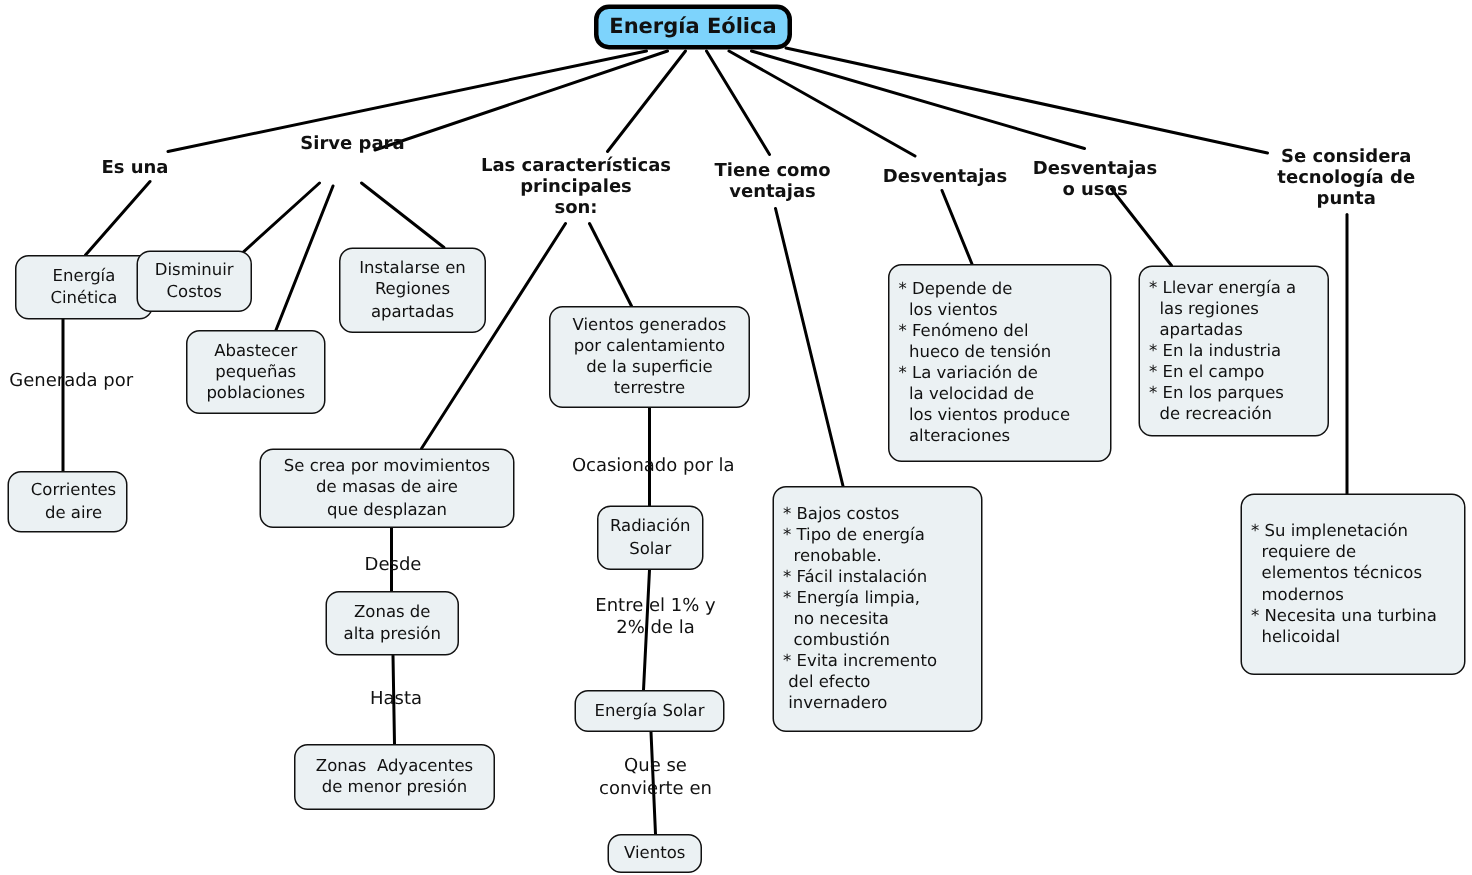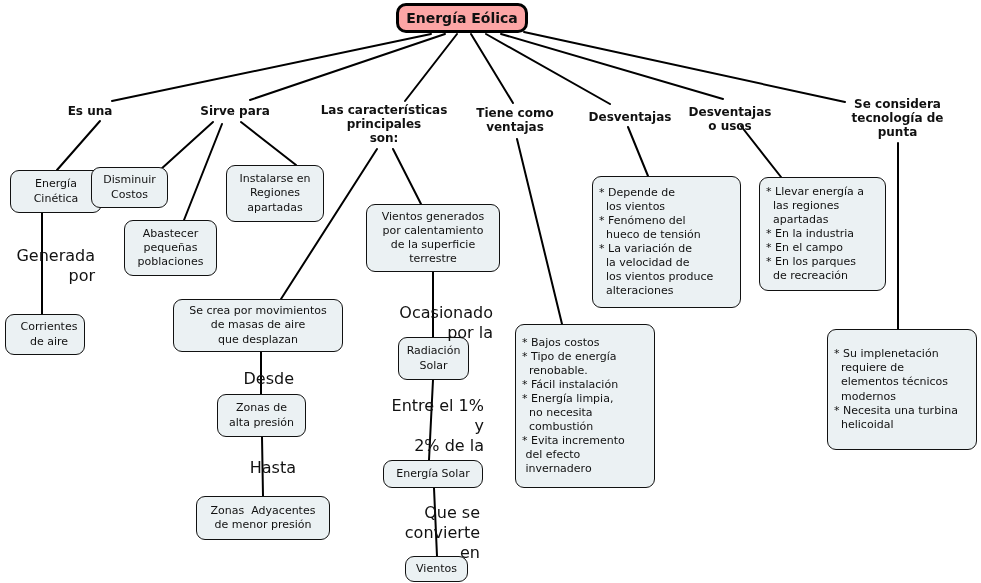--- a/index.html
+++ b/index.html
@@ -13,35 +13,35 @@
   .node{
     position:absolute;box-sizing:border-box;
     background:#ebf1f3;border:1.5px solid #111;border-radius:9px;
     display:flex;align-items:center;justify-content:center;
     text-align:center;font-size:11px;line-height:1.28;
     white-space:pre-wrap;padding:2px 4px;
   }
   .node.bullets{justify-content:flex-start;text-align:left;padding:5px 6px;}
   .title-node{
     position:absolute;left:396px;top:3px;width:132px;height:30px;
-    box-sizing:border-box;background:#fca5a5;border:3px solid #000;border-radius:10px;
+    box-sizing:border-box;background:#7dd3fc;border:3px solid #000;border-radius:10px;
     display:flex;align-items:center;justify-content:center;
     font-weight:bold;font-size:14px;
   }
   .blabel{
     position:absolute;font-weight:bold;font-size:12px;line-height:1.18;
     text-align:center;white-space:pre-wrap;
   }
   .llabel{
-    position:absolute;font-size:16px;line-height:1.25;
-    text-align:right;white-space:pre-wrap;
+    position:absolute;font-size:12px;line-height:1.25;
+    text-align:center;white-space:pre-wrap;
   }
   
   .l-es-una{left:55px;top:104px;width:70px;}
-  .l-sirve{left:180px;top:104px;width:110px;}
+  .l-sirve{left:180px;top:88px;width:110px;}
   .l-carac{left:320px;top:103px;width:128px;}
   .l-vent{left:470px;top:106px;width:90px;}
   .l-desv{left:580px;top:110px;width:100px;}
   .l-apli{left:685px;top:105px;width:90px;}
   .l-tecn{left:845px;top:97px;width:105px;}
   
   .n-ecin{left:10px;top:170px;width:92px;height:43px;}
   .n-corr{left:5px;top:314px;width:80px;height:41px;padding-left:12px;}
   .n-dism{left:91px;top:167px;width:77px;height:41px;}
   .n-abas{left:124px;top:220px;width:93px;height:56px;}

